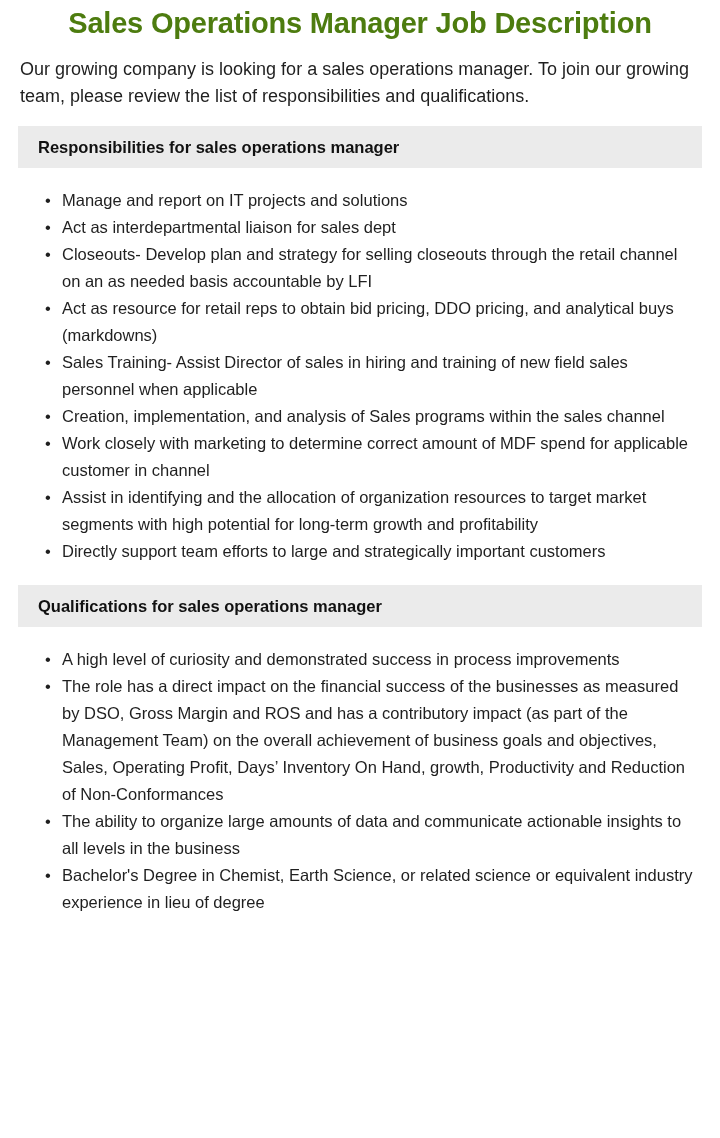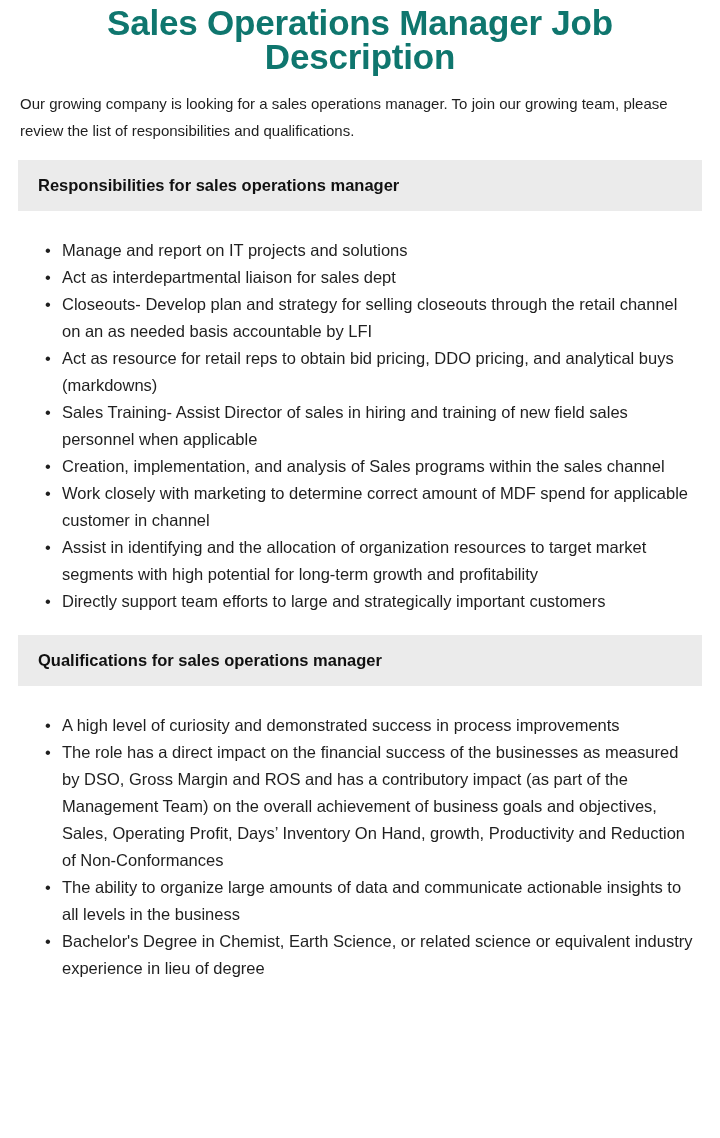--- a/index.html
+++ b/index.html
@@ -10,49 +10,49 @@
     width: 720px;
     height: 1138px;
     overflow: hidden;
     font-family: "Liberation Sans", sans-serif;
     color: #1f1f1f;
   }
   .doc {
     padding: 6px 20px 20px 20px;
   }
   h1.page-title {
-    font-size: 35px;
+    font-size: 29px;
     line-height: 34px;
     font-weight: 700;
-    color: #0f766e;
+    color: #4d7c0f;
     text-align: center;
     letter-spacing: -0.2px;
     margin-bottom: 16px;
   }
   p.intro {
-    font-size: 15px;
+    font-size: 18px;
     line-height: 27px;
     margin-bottom: 16px;
   }
   .section-heading {
     background: var(--heading-bg, #ebebeb);
-    height: 51px;
+    height: 42px;
     display: flex;
     align-items: center;
     padding: 0 20px;
     font-size: 16.5px;
     font-weight: 700;
     color: #111111;
     margin-left: -2px;
     margin-right: -2px;
   }
   ul.section-list {
     list-style: none;
     padding-left: 42px;
-    margin: 26px 0 20px 0;
+    margin: 19px 0 20px 0;
   }
   ul.section-list li {
     position: relative;
     font-size: 16.5px;
     line-height: 27px;
     padding-right: 2px;
   }
   ul.section-list li::before {
     content: "\2022";
     position: absolute;

